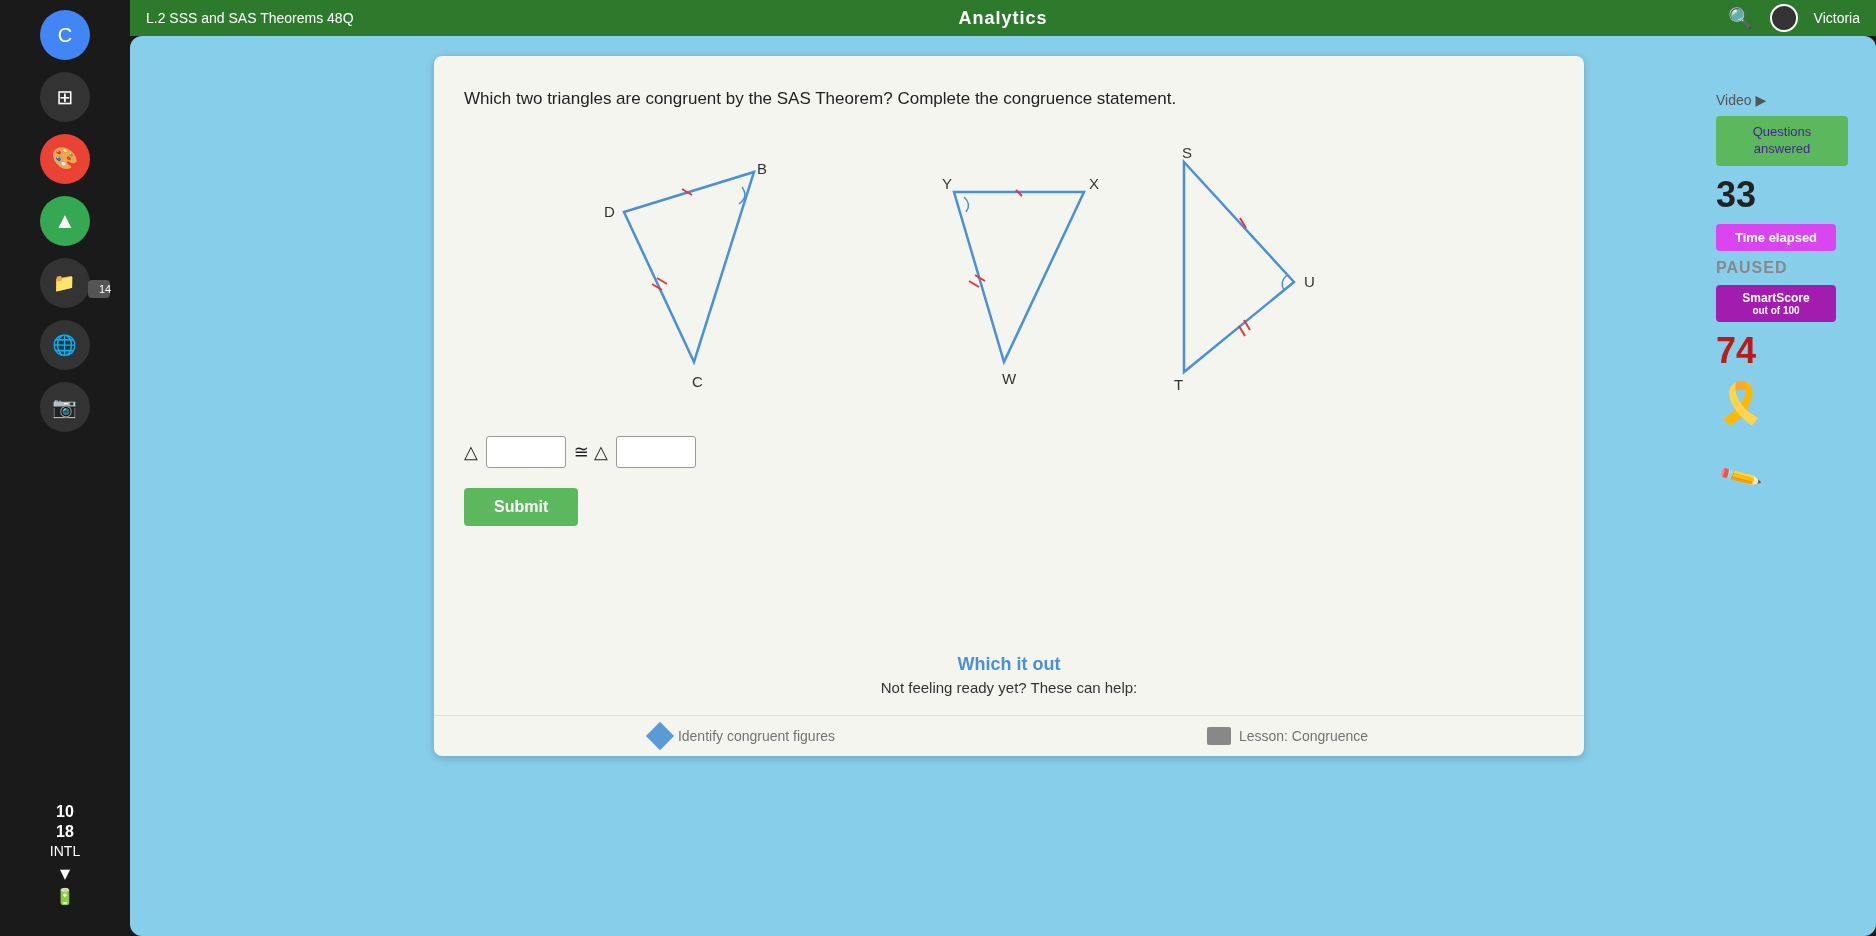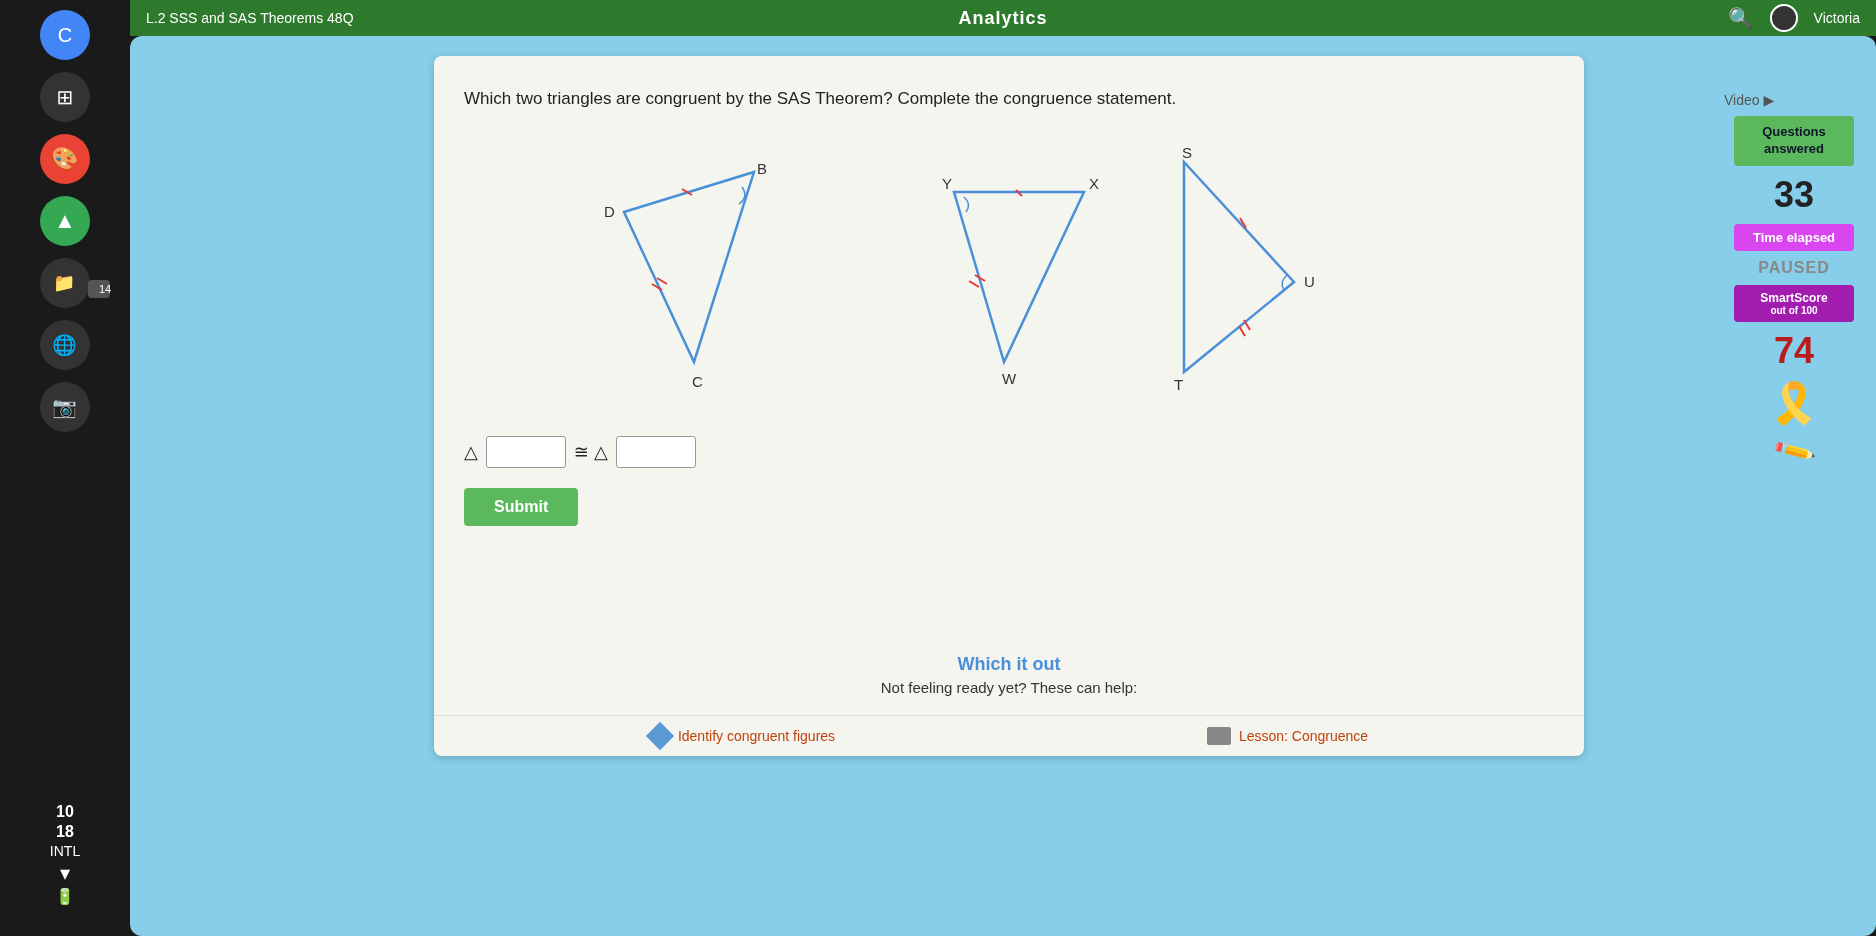--- a/index.html
+++ b/index.html
@@ -218,58 +218,57 @@
       display: flex;
       justify-content: space-around;
       padding: 0 30px;
       border-top: 1px solid #ddd;
       padding-top: 10px;
     }
     .help-link {
       display: flex;
       align-items: center;
       gap: 8px;
-      color: #c2410c;
+      color: #737373;
       font-size: 14px;
       cursor: pointer;
     }
     .diamond-icon {
       width: 20px;
       height: 20px;
       background: #5b9bd5;
       transform: rotate(45deg);
     }
     .lesson-icon {
       width: 24px;
       height: 18px;
       background: #888;
       border-radius: 2px;
     }
 
     
     .right-panel {
       position: absolute;
-      right: 12px;
+      right: 20px;
       top: 56px;
       width: 140px;
       display: flex;
       flex-direction: column;
-      align-items: center;
       gap: 8px;
     }
 
     .questions-answered-btn {
       background: #5cb85c;
-      color: #0f172a;
+      color: #4c1d95;
       border-radius: 4px;
       padding: 8px 12px;
       text-align: center;
       font-size: 13px;
-      font-weight: bold;
-      width: 120px;
+      font-weight: normal;
+      width: 132px;
       line-height: 1.3;
     }
 
     .score-number {
       font-size: 36px;
       font-weight: bold;
       color: #222;
     }
 
     .time-elapsed-btn {

